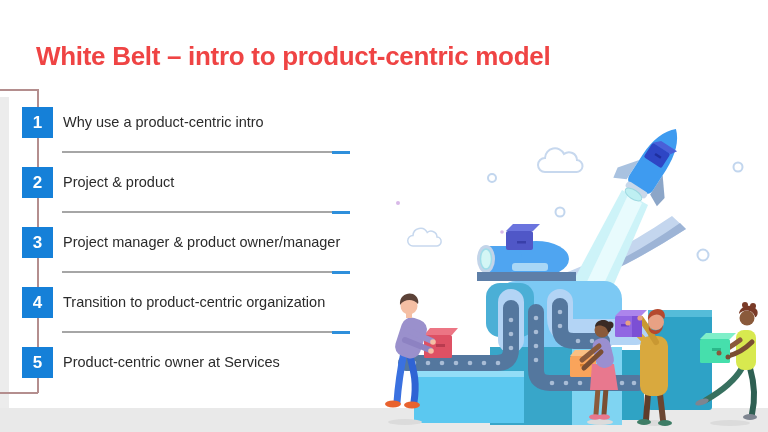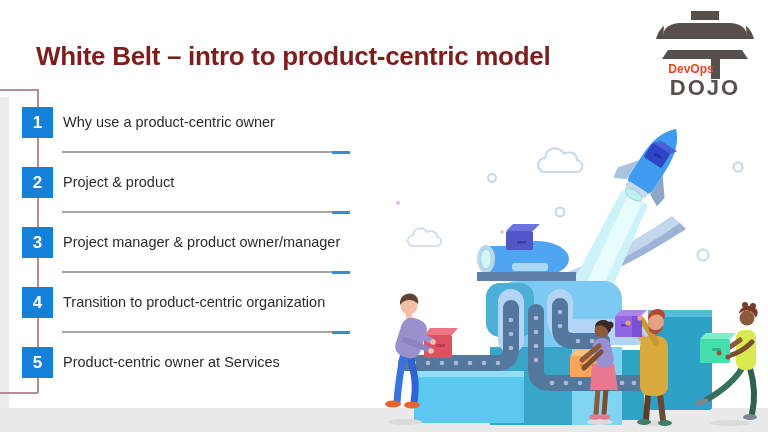--- a/index.html
+++ b/index.html
@@ -4,21 +4,21 @@
 <style>
   html,body{margin:0;padding:0;background:#ffffff;}
   .slide{
     position:relative;width:768px;height:432px;background:#ffffff;
     overflow:hidden;font-family:"Liberation Sans",sans-serif;
   }
   .left-strip{position:absolute;left:0;top:97px;width:9px;height:335px;background:#ECECEC;}
   .ground{position:absolute;left:0;top:408px;width:768px;height:24px;background:#E9E9E9;}
   .title{
     position:absolute;left:36px;top:24px;width:600px;
-    font-size:26px;font-weight:700;color:#7f1d1d;letter-spacing:-0.3px;
+    font-size:26px;font-weight:700;color:#ef4444;letter-spacing:-0.3px;
   }
   
   .conn{position:absolute;background:#B48E8E;}
   .conn-top{left:0;top:89px;width:38px;height:1.5px;}
   .conn-vert{left:37px;top:89px;width:1.5px;height:304px;}
   .conn-bottom{left:0;top:392px;width:38px;height:1.5px;}
   
   .tile{
     position:absolute;left:22px;width:31px;height:31px;background:#1580D8;
     color:#fff;font-size:17px;font-weight:700;text-align:center;line-height:31px;
@@ -39,42 +39,28 @@
 </head>
 <body>
 
 <div class="slide">
 
   <div class="left-strip"></div>
   <div class="ground"></div>
 
   <h1 class="title">White Belt – intro to product-centric model</h1>
 
-  <div class="logo">
-    <svg width="100" height="96" viewBox="0 0 100 96">
-      <rect x="36" y="5" width="28" height="9" fill="#564F4B"></rect>
-      <path d="M8 33 L8 30 C8 22 16 17 25 17 L75 17 C84 17 92 22 92 30 L92 33 Z" fill="#564F4B"></path>
-      <path d="M8 33 L1 33 C3 26 6 22 9 20 Z" fill="#564F4B"></path>
-      <path d="M92 33 L99 33 C97 26 94 22 91 20 Z" fill="#564F4B"></path>
-      <rect x="13" y="44" width="74" height="9" fill="#564F4B"></rect>
-      <path d="M13 44 L7 53 L13 53 Z" fill="#564F4B"></path>
-      <path d="M87 44 L93 53 L87 53 Z" fill="#564F4B"></path>
-      <rect x="56" y="53" width="9" height="20" fill="#564F4B"></rect>
-      <text x="36" y="67" text-anchor="middle" font-family="Liberation Sans, sans-serif" font-size="12" font-weight="700" fill="#E8441F">DevOps</text>
-      <text x="50" y="89" text-anchor="middle" font-family="Liberation Sans, sans-serif" font-size="22" font-weight="700" letter-spacing="2" fill="#564F4B">DOJO</text>
-    </svg>
-  </div>
 
   <div class="conn conn-top"></div>
   <div class="conn conn-vert"></div>
   <div class="conn conn-bottom"></div>
 
   <div class="r1">
     <div class="tile">1</div>
-    <div class="label">Why use a product-centric owner</div>
+    <div class="label">Why use a product-centric intro</div>
   </div>
   <div class="rule rule1">
       <div class="accent"></div>
     </div>
 
   <div class="r2">
     <div class="tile">2</div>
     <div class="label">Project &amp; product</div>
   </div>
   <div class="rule rule2">

